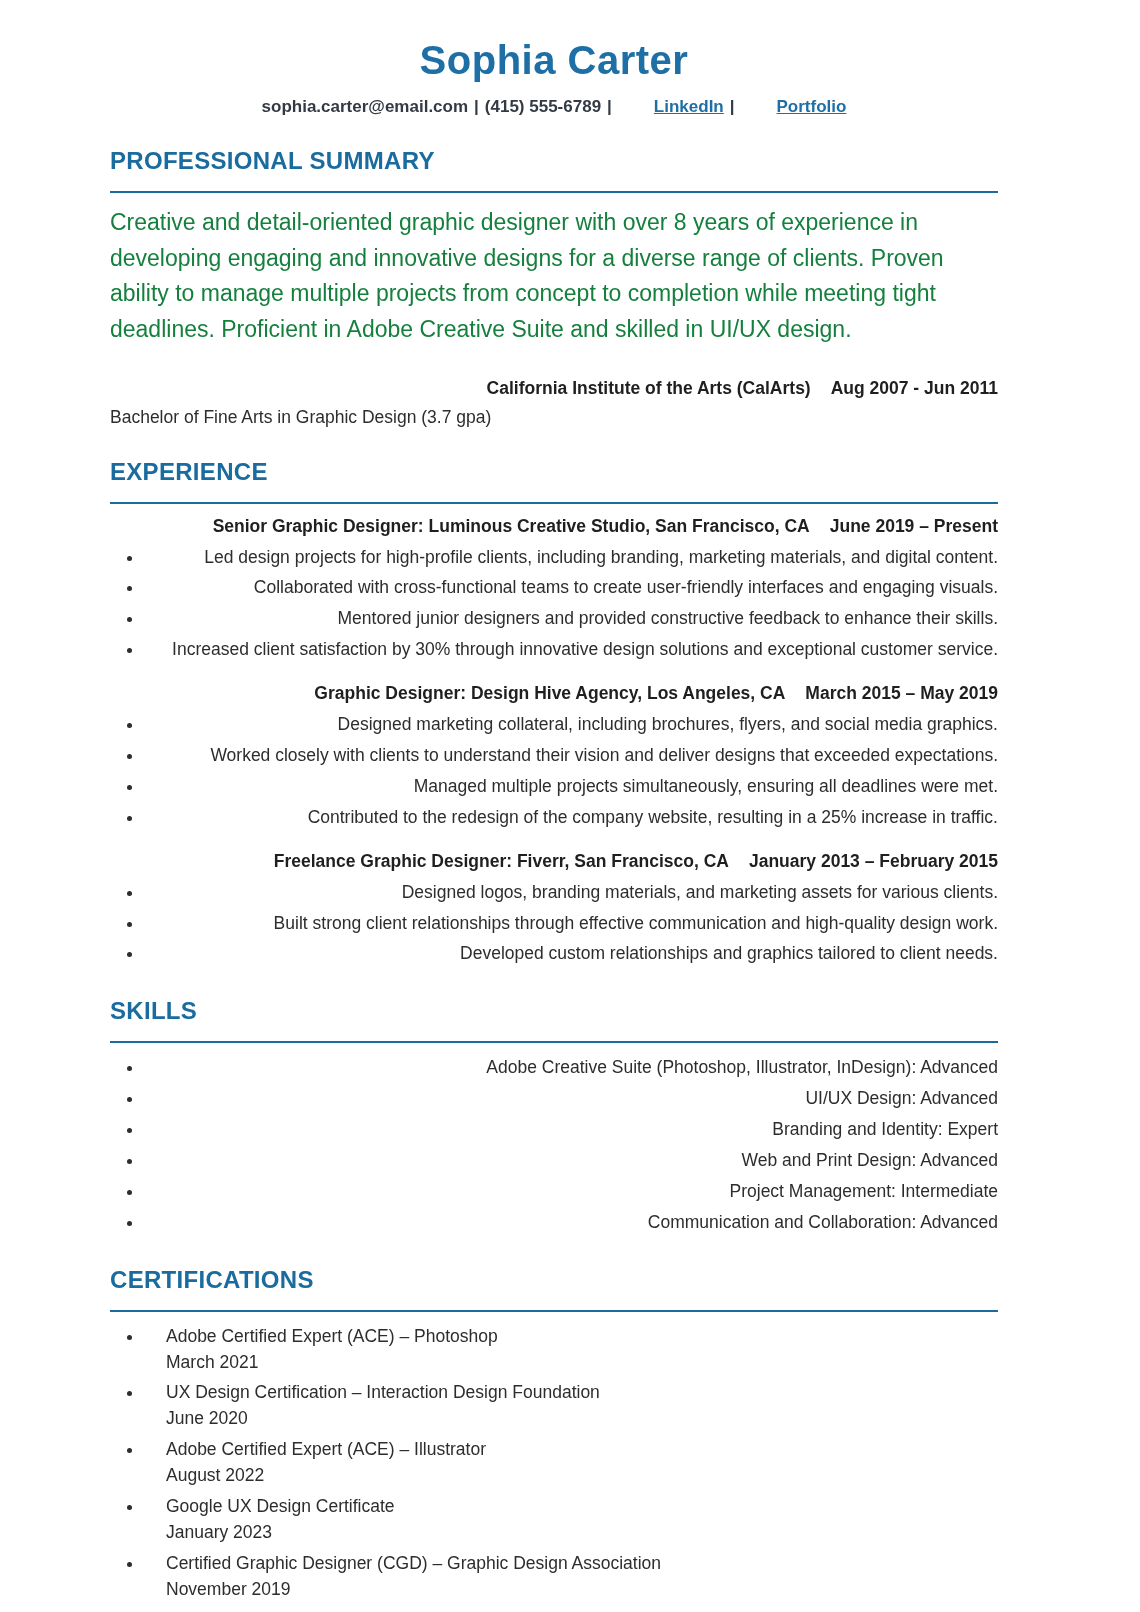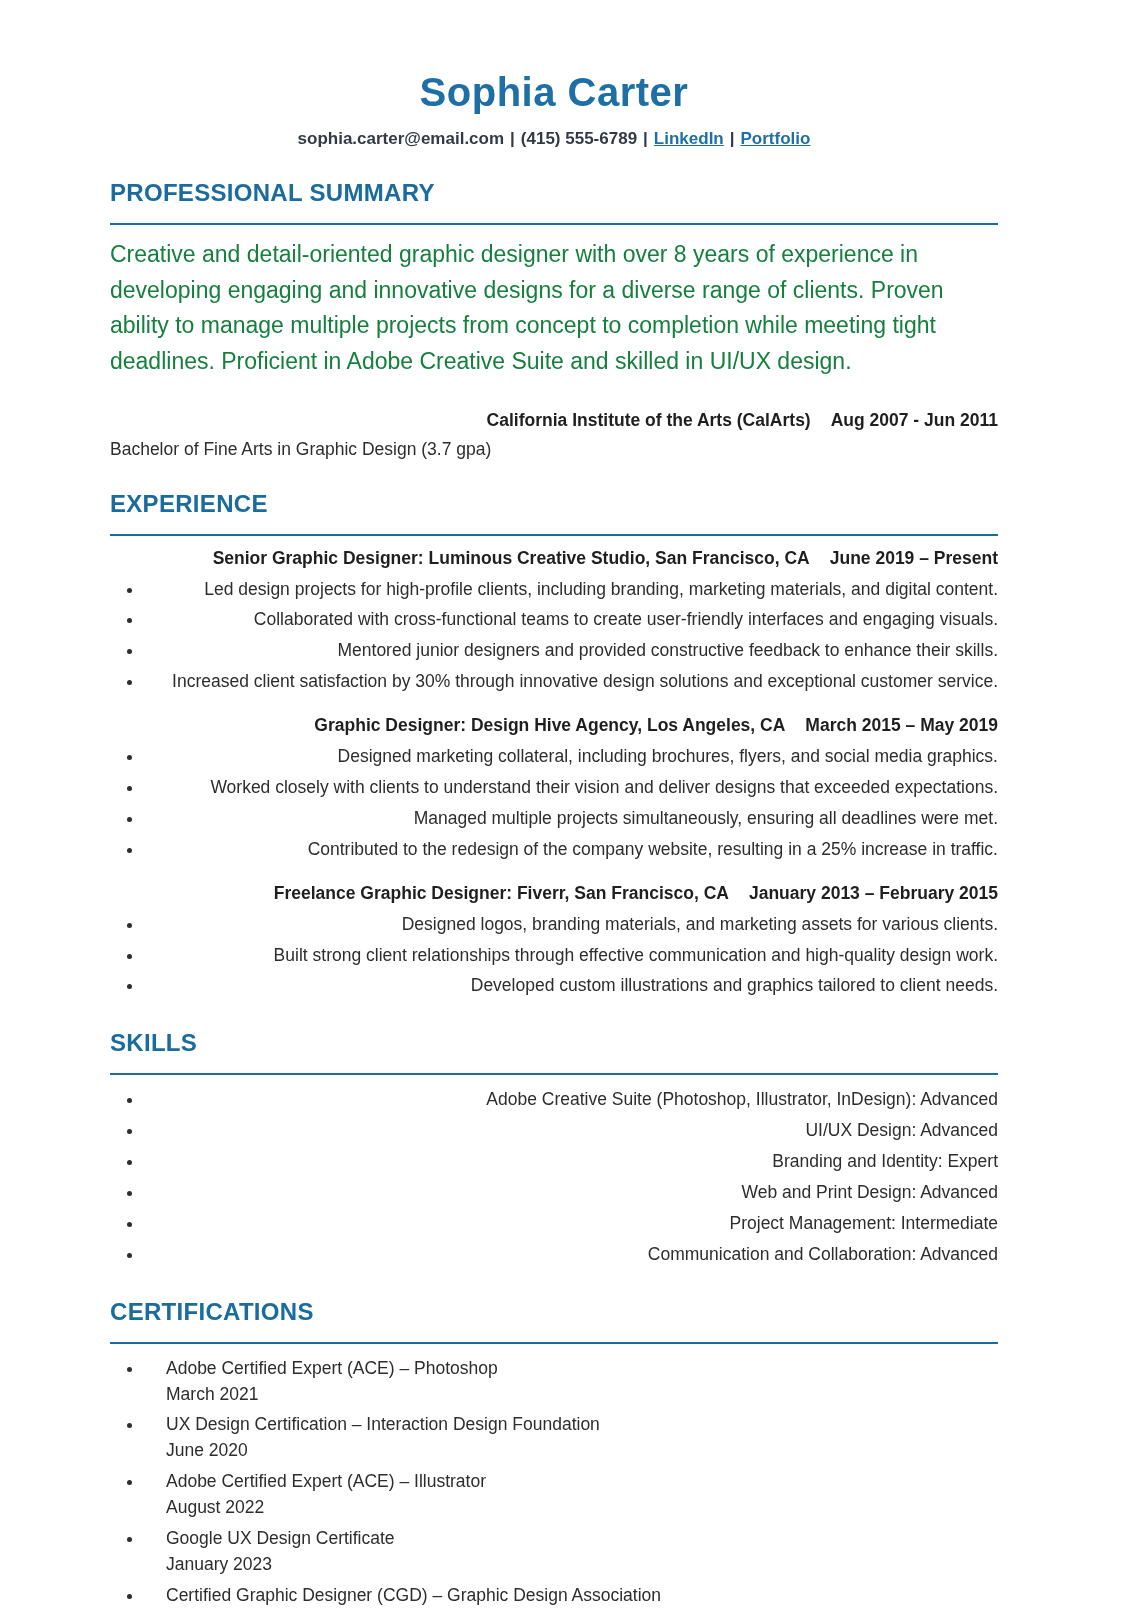--- a/index.html
+++ b/index.html
@@ -15,32 +15,32 @@
     padding: 38px 142px 40px 110px;
   }
   
   .resume-header { text-align: center; margin-bottom: 26px; }
   .name {
     font-size: 40px;
     font-weight: bold;
     color: #1d6fa5;
     margin-bottom: 14px;
     letter-spacing: 0.5px;
-    margin-top: 32px;
   }
   .contact-line {
     font-size: 17px;
     font-weight: bold;
     color: #333a45;
   }
   .contact-line .sep { margin: 0 6px; color: #333a45; }
   .contact-line a {
     color: #1d6fa5;
     text-decoration: underline;
     cursor: pointer;
+    margin-left: 36px;
   }
   
   .section { margin-top: 30px; }
   .section-title {
     font-size: 24px;
     font-weight: bold;
     color: #1a6b9e;
     letter-spacing: 0.3px;
     border-bottom: 2px solid #1a6b9e;
     padding-bottom: 16px;
@@ -141,21 +141,21 @@
     </div>
 
     <div class="job">
       <div class="row-flex">
         <span>Freelance Graphic Designer: Fiverr, San Francisco, CA</span>
         <span class="dates">January 2013 – February 2015</span>
       </div>
       <ul class="bullets">
         <li>Designed logos, branding materials, and marketing assets for various clients.</li>
         <li>Built strong client relationships through effective communication and high-quality design work.</li>
-        <li>Developed custom illustrations and graphics tailored to client needs.</li>
+        <li>Developed custom relationships and graphics tailored to client needs.</li>
       </ul>
     </div>
   </div>
 
   <div class="section">
     <div class="section-title">SKILLS</div>
     <ul class="bullets">
       <li>Adobe Creative Suite (Photoshop, Illustrator, InDesign): Advanced</li>
       <li>UI/UX Design: Advanced</li>
       <li>Branding and Identity: Expert</li>

